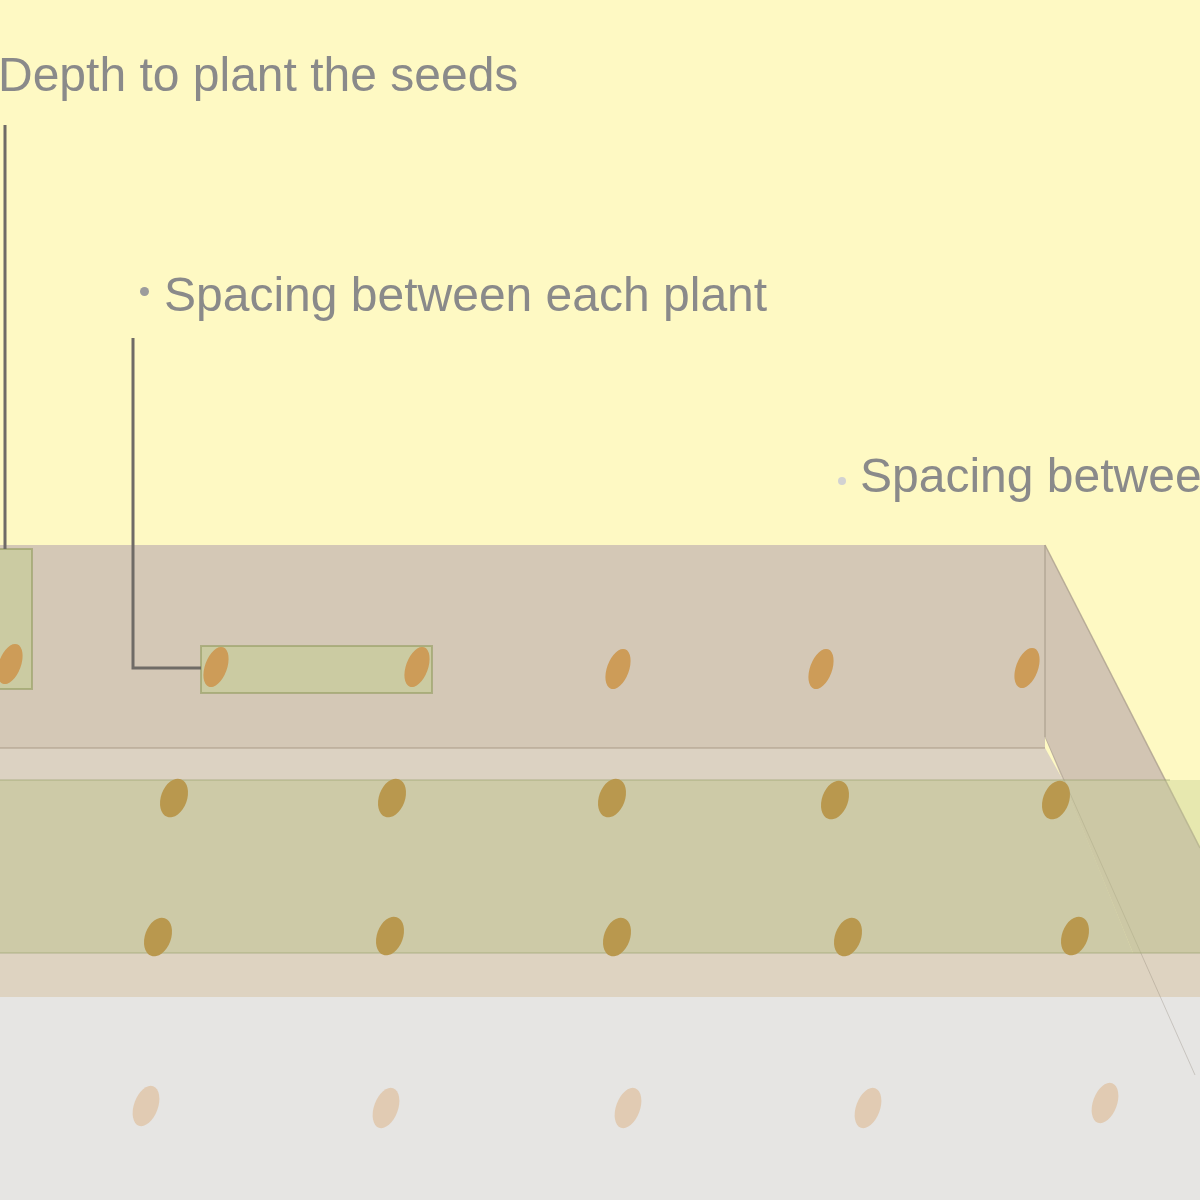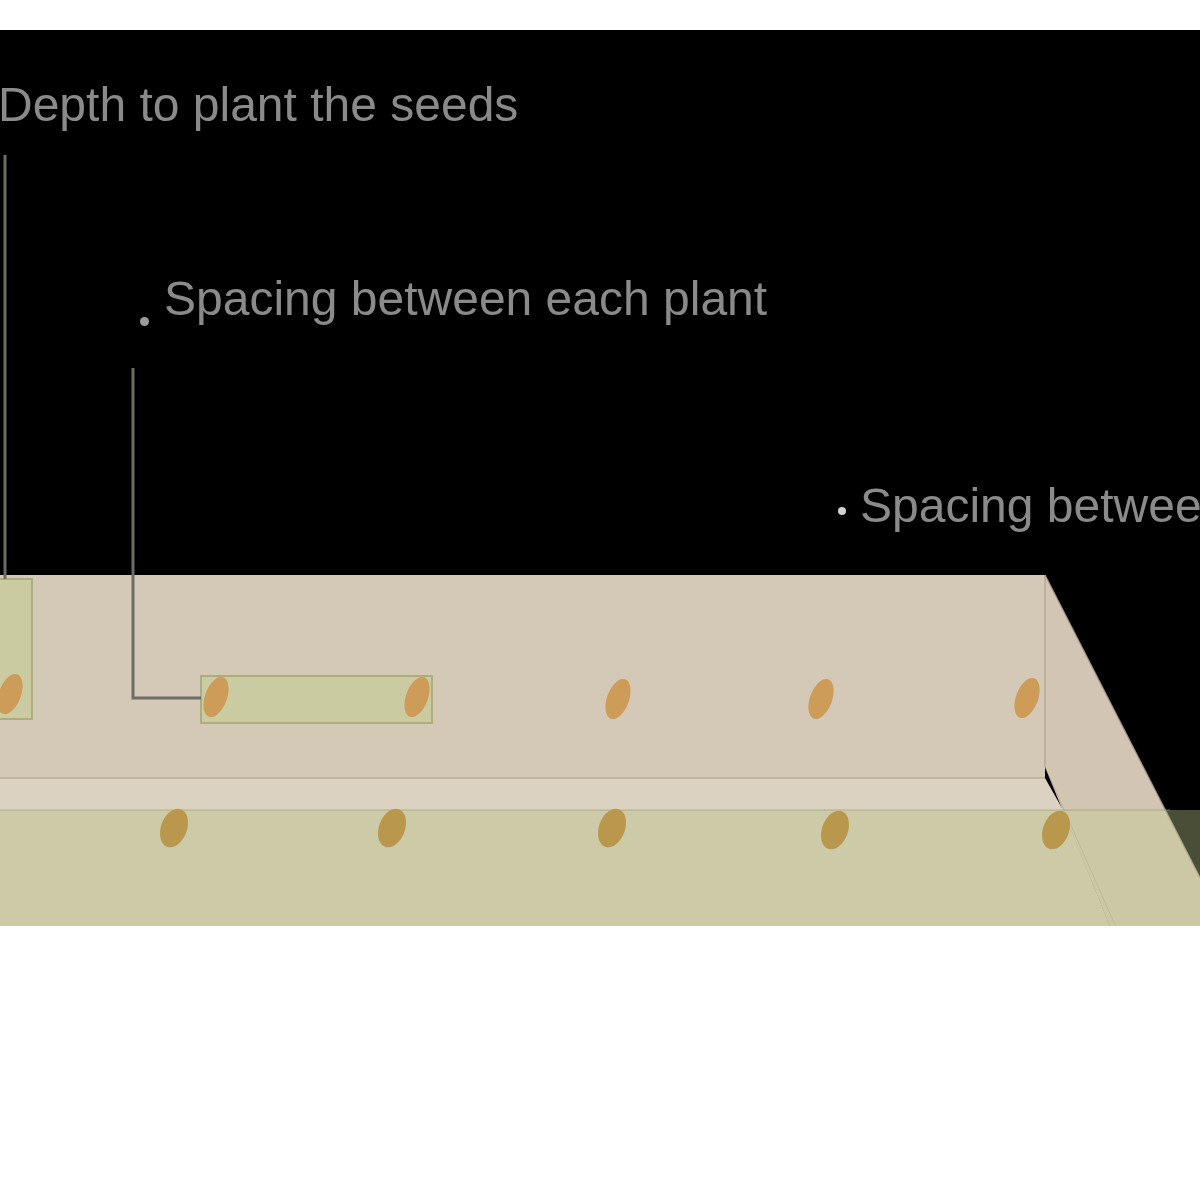--- a/index.html
+++ b/index.html
@@ -1,33 +1,32 @@
 <!DOCTYPE html>
 <html><head>
 <meta charset="utf-8">
 <style>
   html,body{margin:0;padding:0;background:#ffffff;}
   .canvas{
     position:relative;
-    width:1200px;height:896px;
-    background:#000000;
+    width:1200px;height:1200px;
+    background:#fef9c3;
     overflow:hidden;
     font-family:"Liberation Sans", sans-serif;
-    margin-top:30px;
   }
   .diagram-svg{position:absolute;left:0;top:0;}
   .label{
     position:absolute;
     font-size:48px;
     line-height:1;
     color:#8a8a8a;
     white-space:nowrap;
   }
   .label-depth{left:-2px;top:51px;}
-  .label-plant{left:164px;top:245px;}
+  .label-plant{left:164px;top:271px;}
   .label-row{left:860px;top:452px;}
   .bullet{
     position:absolute;
     border-radius:50%;
   }
   .bullet-plant{left:140px;top:287px;width:9px;height:9px;background:#9c9c9c;}
   .bullet-row{left:838px;top:477px;width:8px;height:8px;background:#d2d2d2;}
 </style>
 </head>
 <body>

